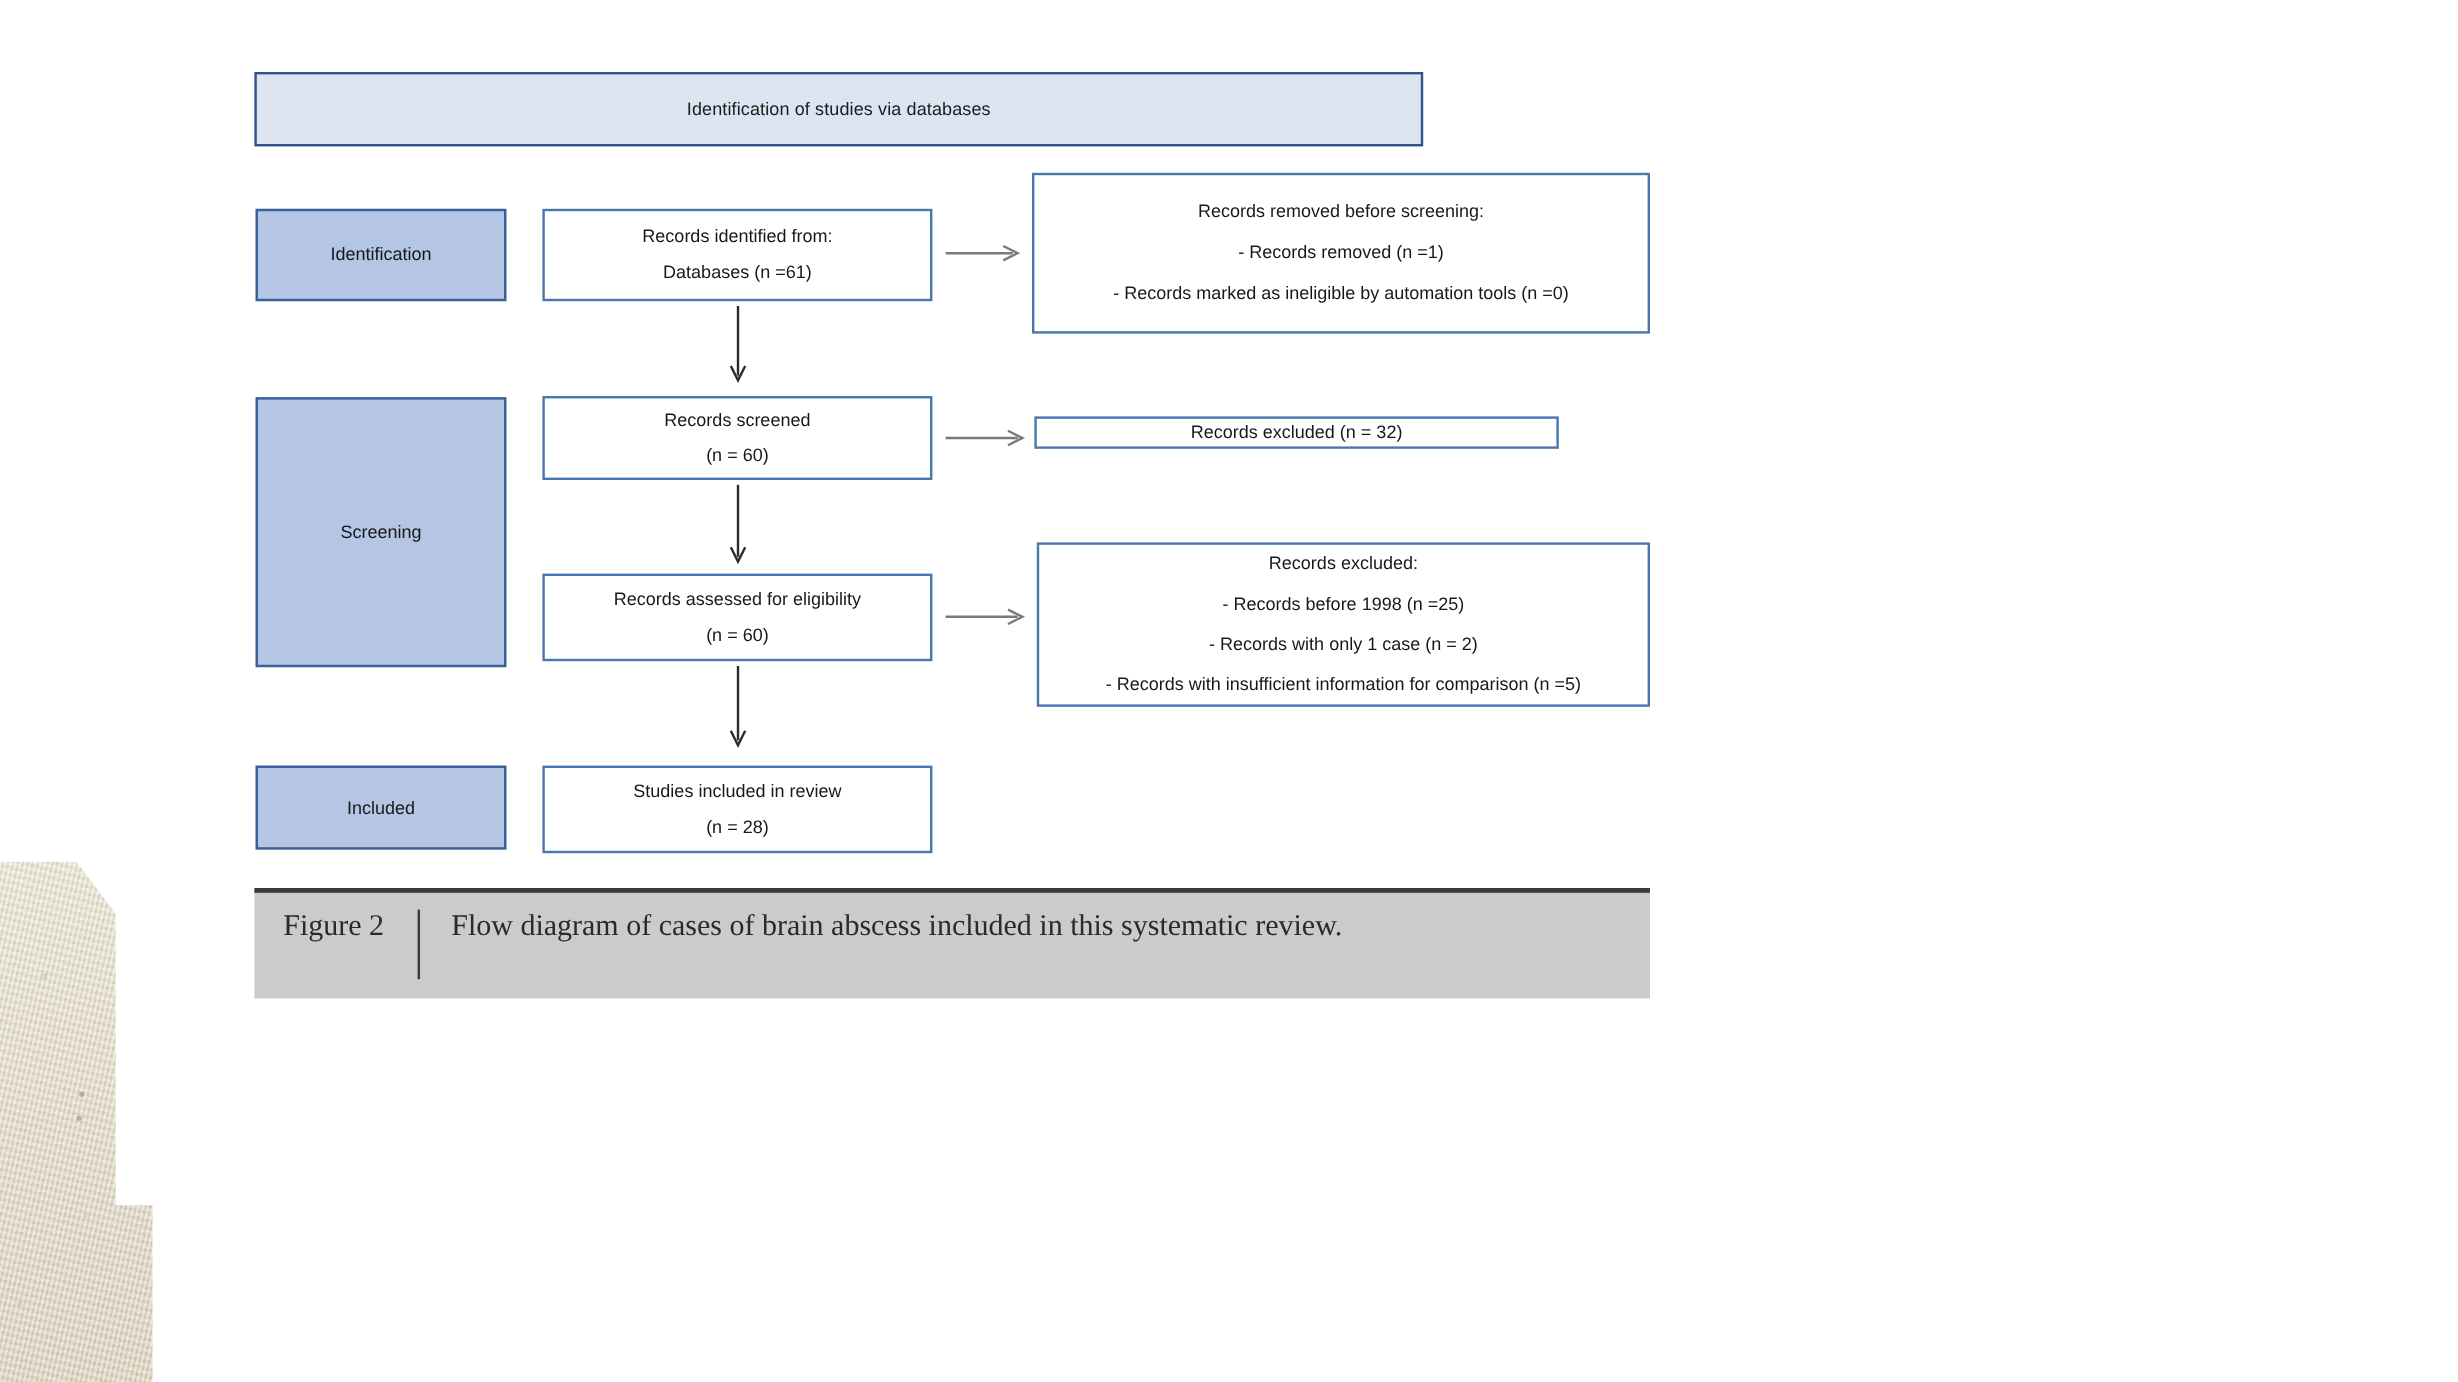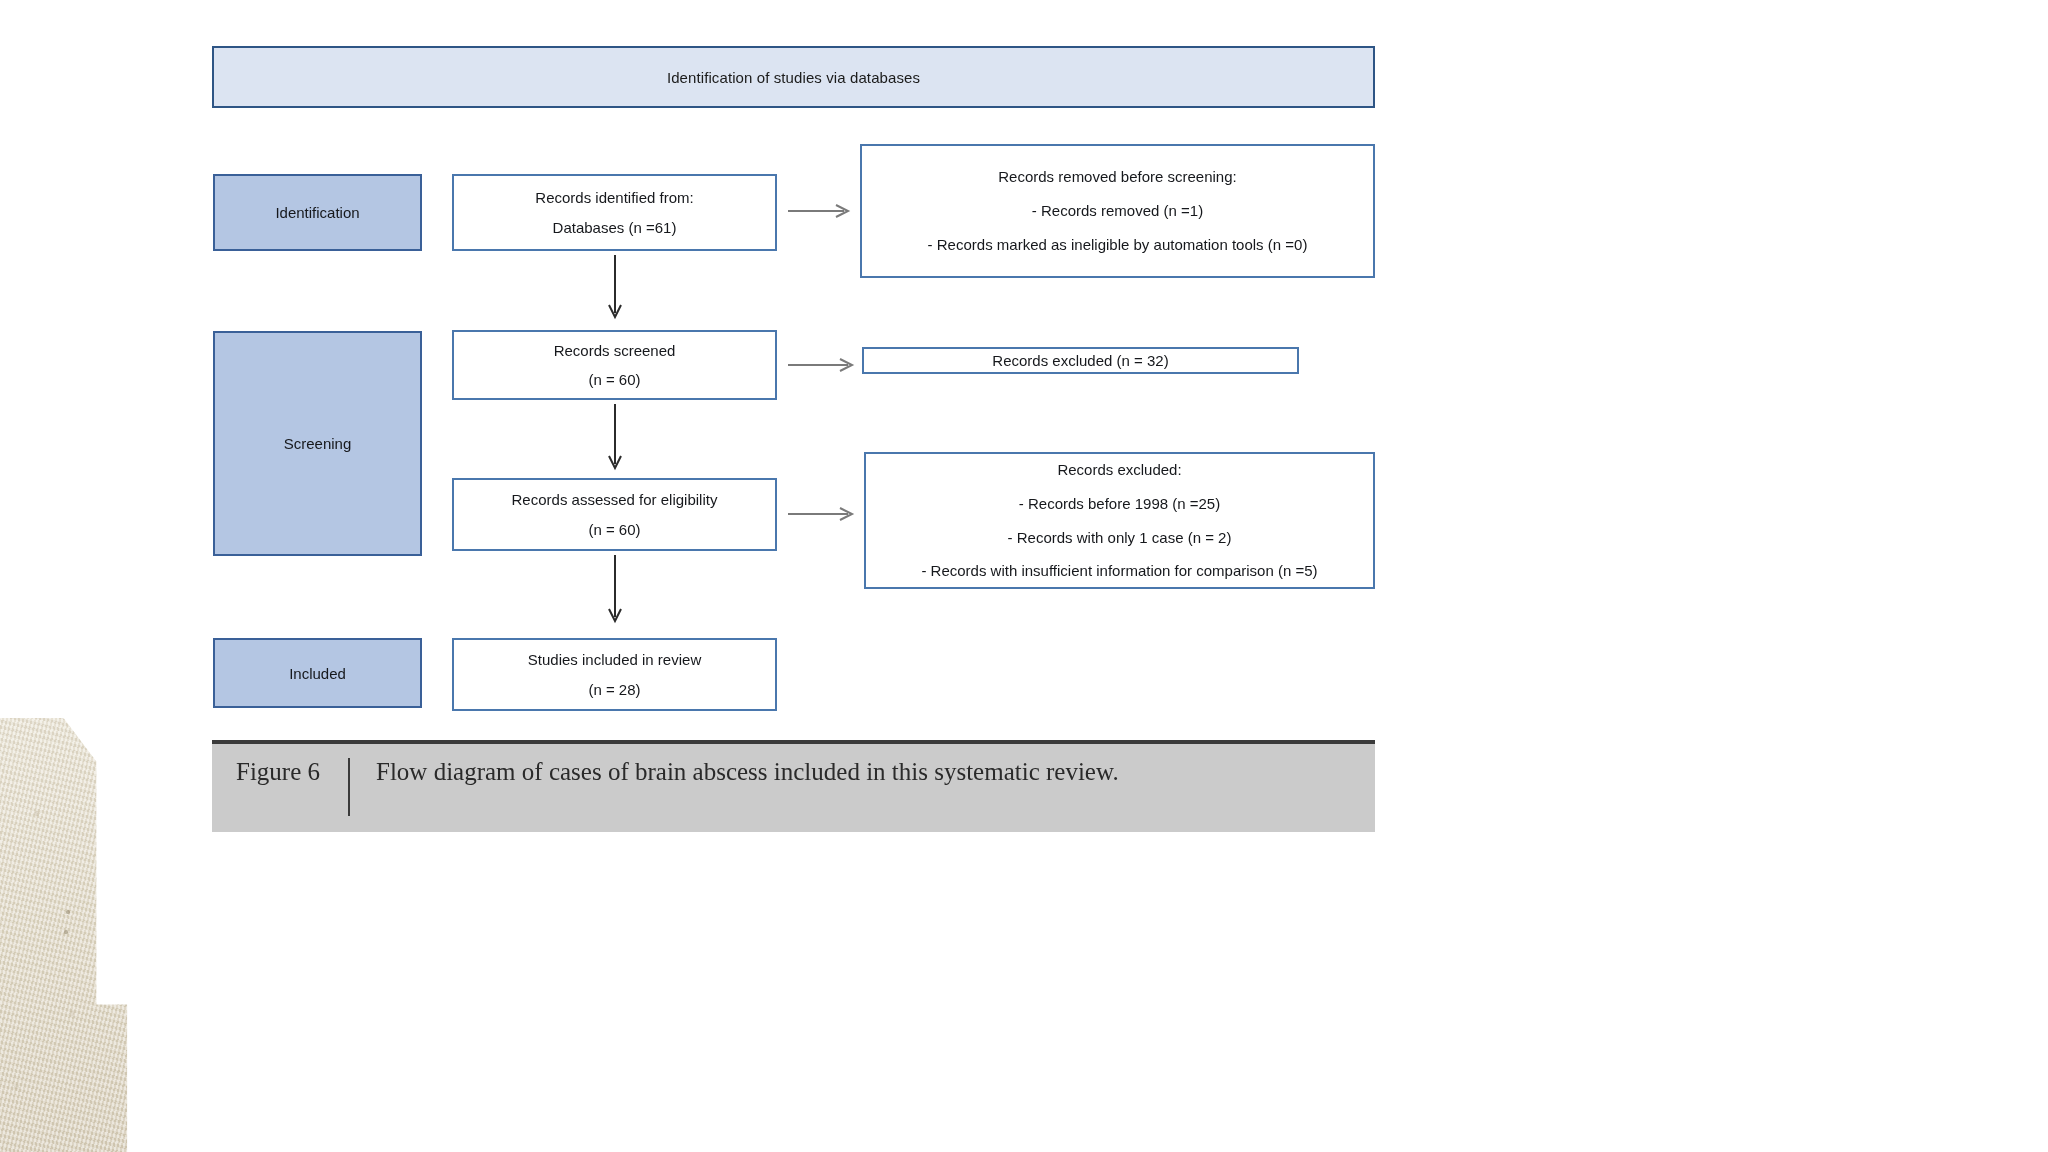--- a/index.html
+++ b/index.html
@@ -97,21 +97,21 @@
 
   <div class="paper-artifact">
     <div class="paper-speck" style="left:96px;top:160px;width:9px;height:3px;transform:rotate(24deg);"></div>
     <div class="paper-speck" style="left:112px;top:166px;width:7px;height:3px;transform:rotate(-12deg);"></div>
     <div class="paper-speck" style="left:136px;top:150px;width:5px;height:3px;transform:rotate(40deg);"></div>
     <div class="paper-speck" style="left:66px;top:192px;width:4px;height:4px;"></div>
     <div class="paper-speck" style="left:64px;top:212px;width:4px;height:4px;"></div>
     <div class="paper-speck" style="left:148px;top:372px;width:5px;height:3px;"></div>
   </div>
 
-  <div class="box banner" style="left:212px;top:46px;width:1163px;height:62px;text-align:center;">
+  <div class="box banner" style="left:212px;top:60px;width:974px;height:62px;text-align:center;">
     <span class="t">Identification of studies via databases</span>
   </div>
 
   <div class="box stagebox" style="left:213px;top:174px;width:209px;height:77px;">
     <span class="t">Identification</span>
   </div>
 
   <div class="box stagebox" style="left:213px;top:331px;width:209px;height:225px;">
     <span class="t">Screening</span>
   </div>
@@ -194,19 +194,19 @@
 
   <div class="arrow" style="left:606px;top:555px;width:18px;height:72px;">
     <svg width="18" height="72" viewBox="0 0 18 72">
       <line x1="9" y1="0" x2="9" y2="62" stroke="#2b2b2b" stroke-width="2"></line>
       <polyline points="3,54 9,66 15,54" fill="none" stroke="#2b2b2b" stroke-width="2"></polyline>
     </svg>
   </div>
 
   <div class="captionbar" style="left:212px;top:740px;width:1163px;height:88px;">
     <div class="caption-inner">
-      <div class="caption-fig">Figure 6</div>
+      <div class="caption-fig">Figure 2</div>
       <div class="caption-rule"></div>
       <div class="caption-text">Flow diagram of cases of brain abscess included in this systematic review.</div>
     </div>
   </div>
 
 </div>
 
 </body></html>

